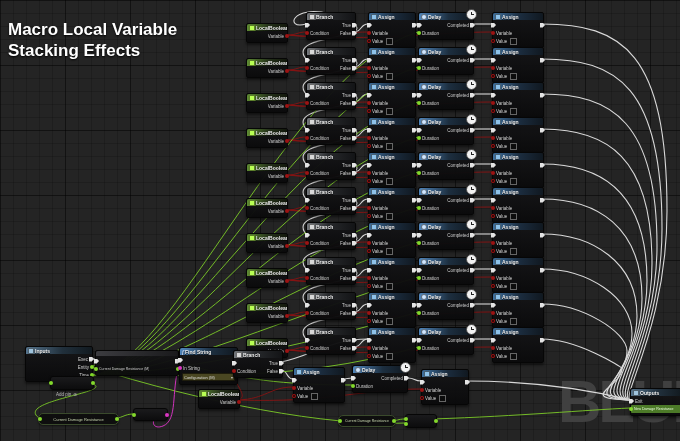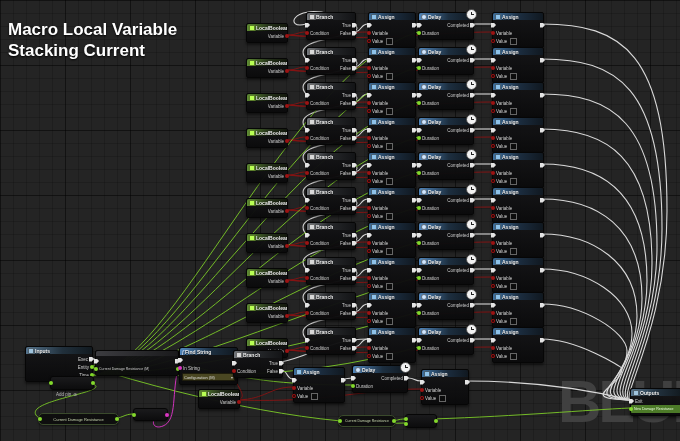--- a/index.html
+++ b/index.html
@@ -1286,15 +1286,15 @@
       <div class="mini" style="left:405px;top:414px;width:28px;height:12px">
    <span style="display:flex;flex-direction:column;gap:1px">
           <span class="pin dot float ol"></span>
           <span class="pin dot float ol"></span>
         </span>
    <span class="pin dot float or"></span>
       </div>
     </div>
   <div id="title">
     <div>Macro Local Variable</div>
-    <div>Stacking Current</div>
+    <div>Stacking Effects</div>
   </div>
 </div>
 
 </body></html>

